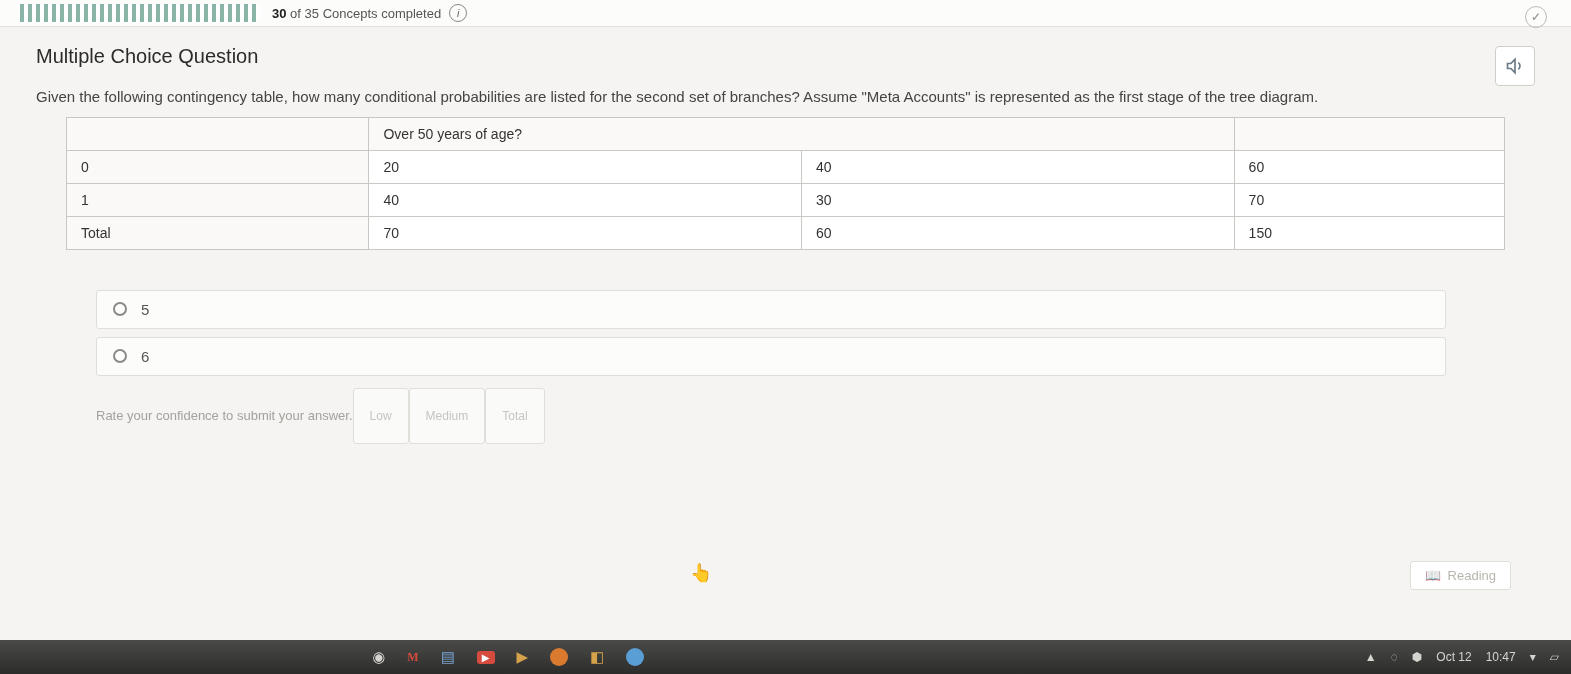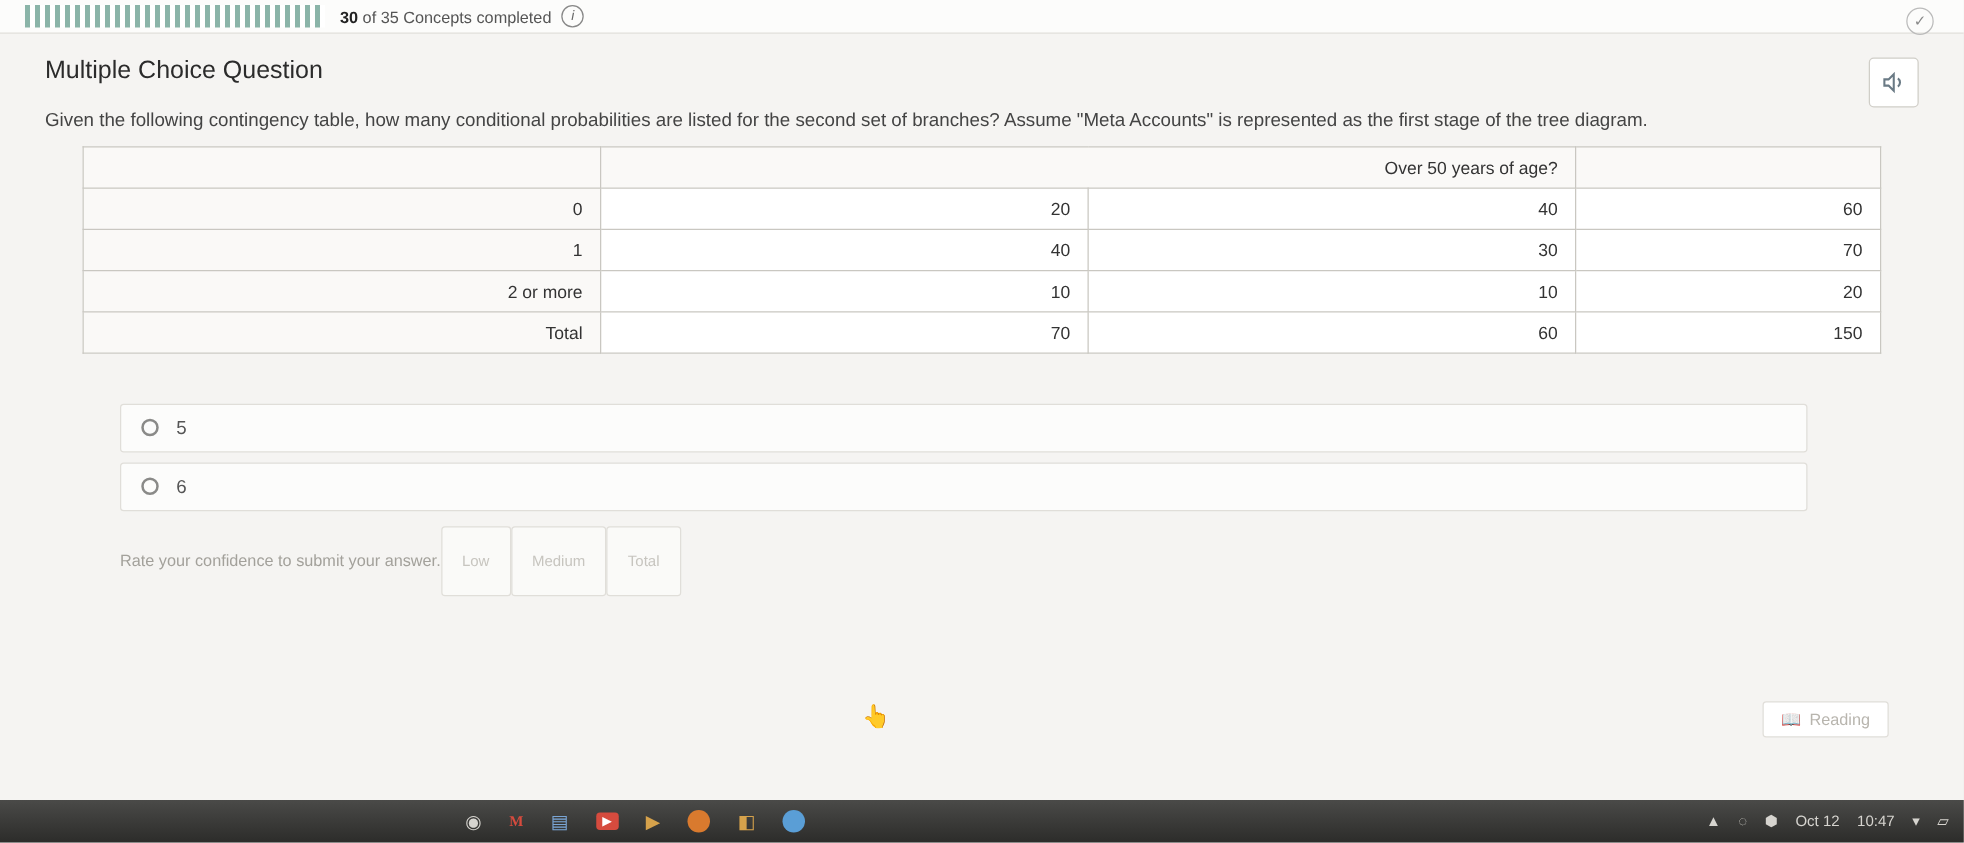--- a/index.html
+++ b/index.html
@@ -50,21 +50,21 @@
   border-radius: 4px; display: flex; align-items: center; justify-content: center;
   color: #6a7a85; cursor: pointer;
 }
 .prompt { font-size: 15px; color: #444; line-height: 1.5; max-width: 1380px; margin-bottom: 8px; }
 
 table.data {
   border-collapse: collapse; width: 96%; margin: 0 auto 40px; background: #fff;
   font-size: 14px; color: #333;
 }
 table.data th, table.data td {
-  border: 1px solid #c9c7c1; padding: 8px 14px; text-align: right;
+  border: 1px solid #c9c7c1; padding: 8px 14px; text-align: left;
 }
 table.data th { font-weight: 400; color: #333; background: #faf9f7; }
 table.data .row-head { background: #faf9f7; }
 
 .options { margin-left: 60px; }
 .opt {
   border: 1px solid #e0ded9; border-radius: 3px;
   padding: 10px 16px; margin-bottom: 8px; display: flex; align-items: center;
   cursor: pointer; background: #fcfcfb;
   width: 1350px;
@@ -146,26 +146,20 @@
         <td>40</td>
         <td>60</td>
       </tr>
       <tr>
         <td class="row-head">1</td>
         <td>40</td>
         <td>30</td>
         <td>70</td>
       </tr>
       <tr>
-        <td class="row-head">2 or more</td>
-        <td>10</td>
-        <td>10</td>
-        <td>20</td>
-      </tr>
-      <tr>
         <td class="row-head">Total</td>
         <td>70</td>
         <td>60</td>
         <td>150</td>
       </tr>
     </tbody>
       </table>
 
     <div class="options">
       <div class="opt">

